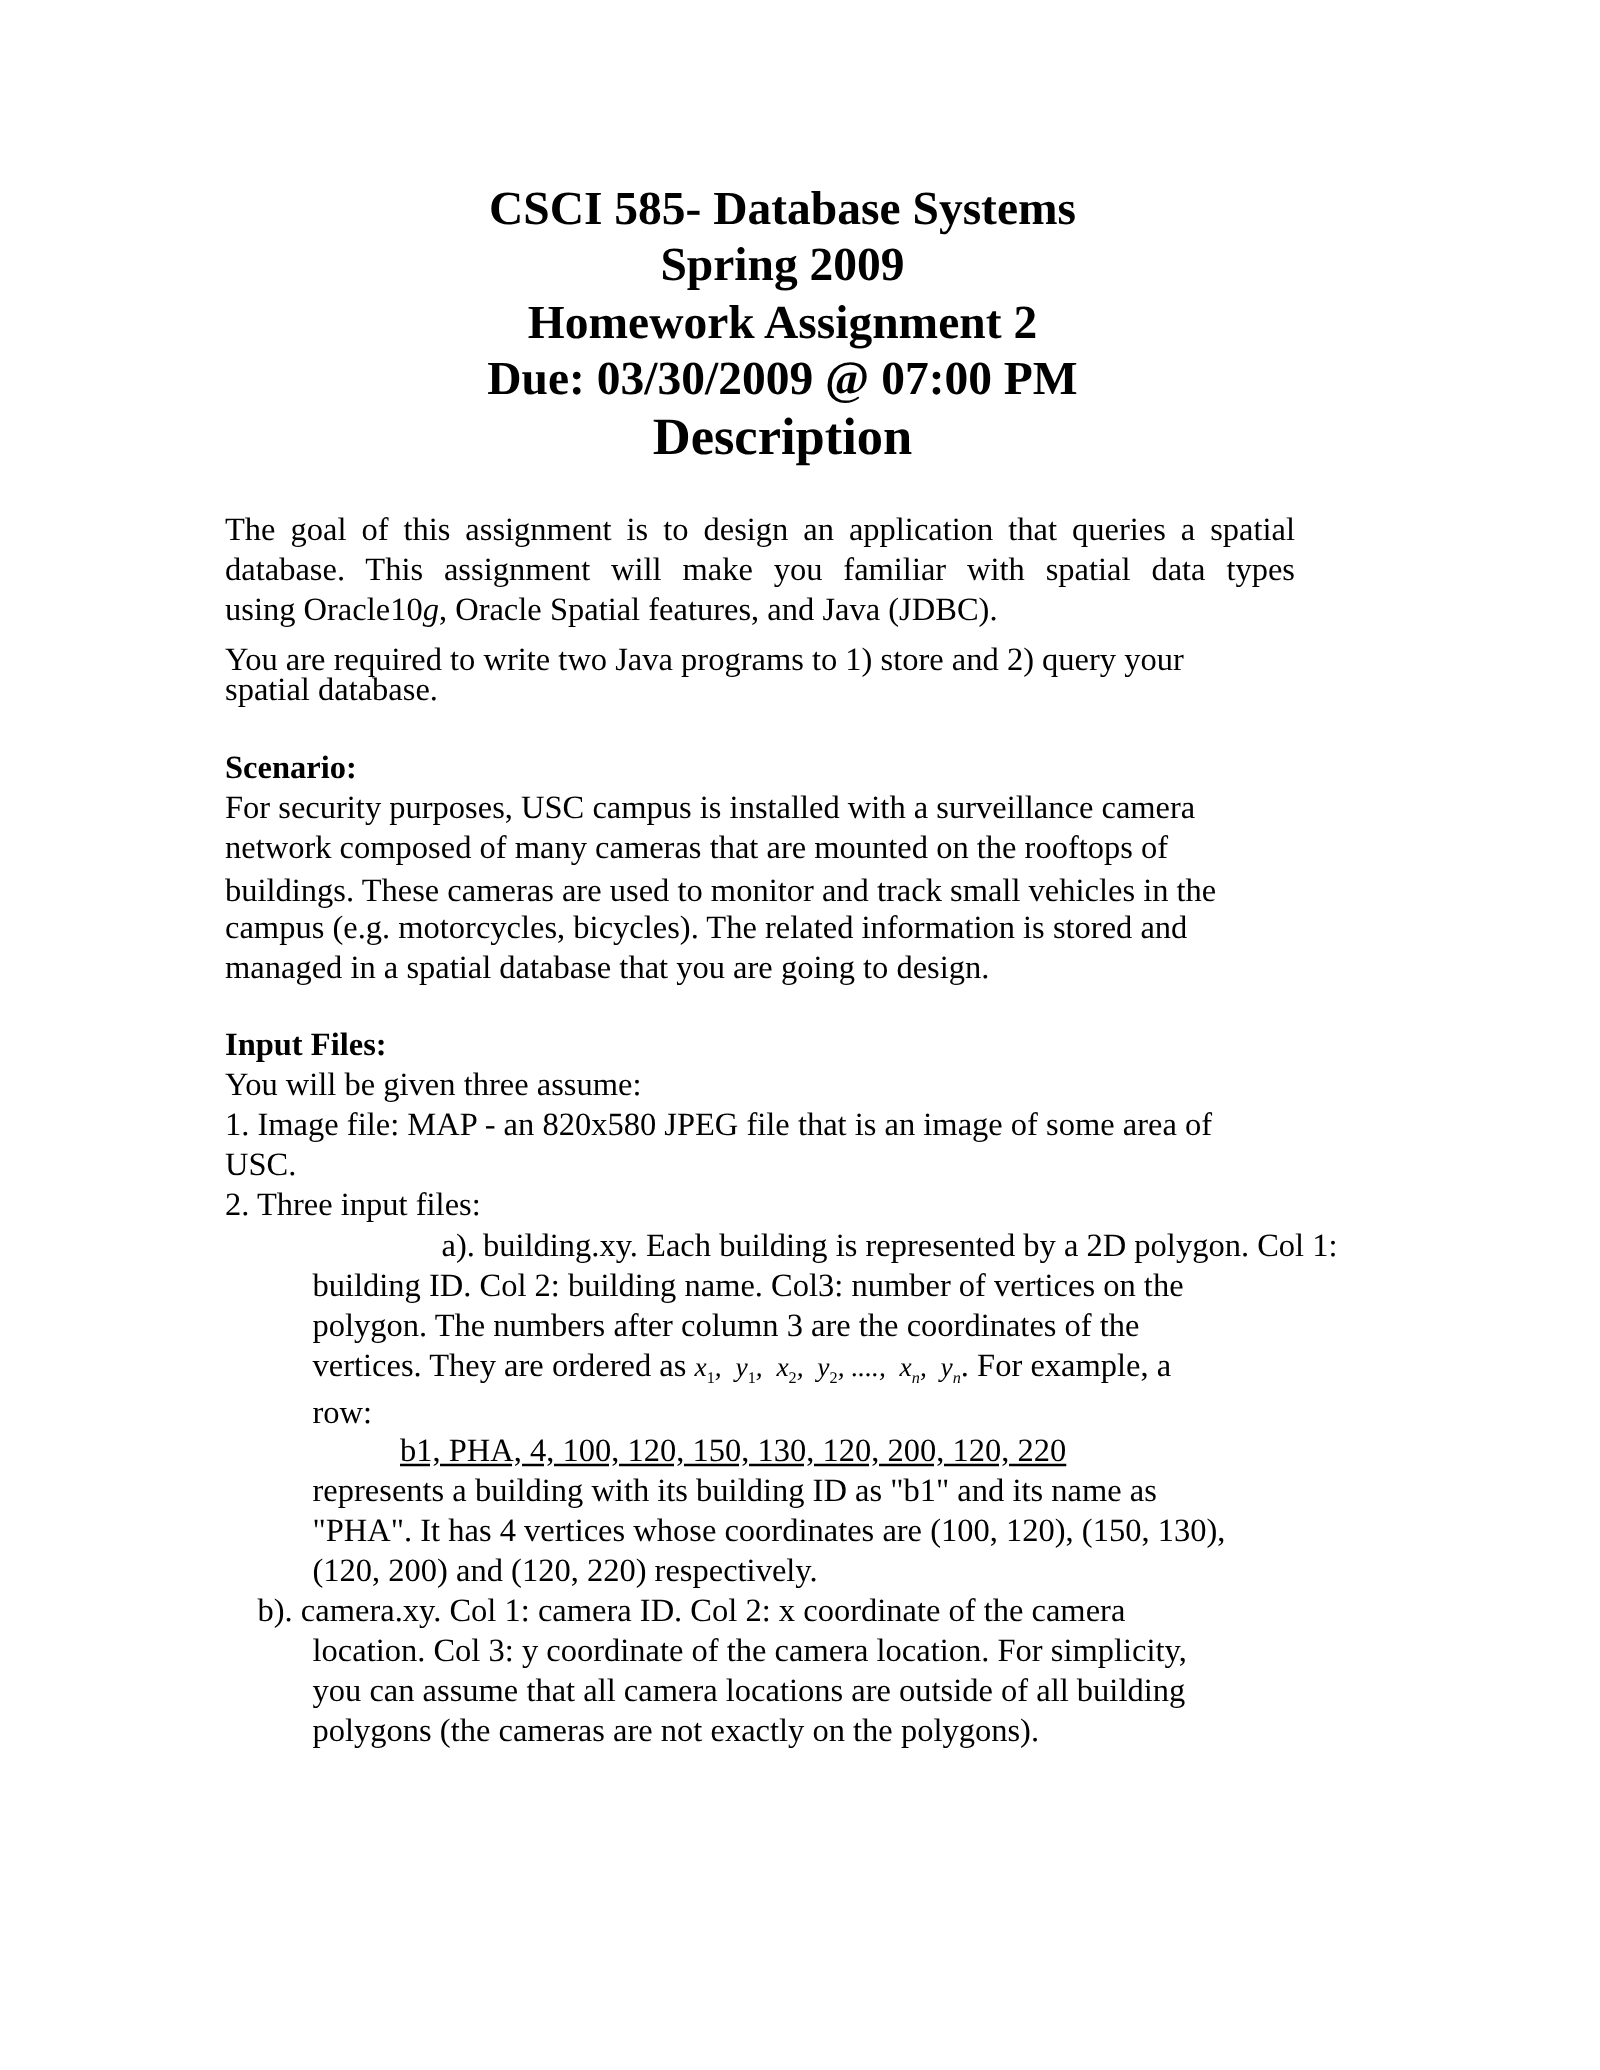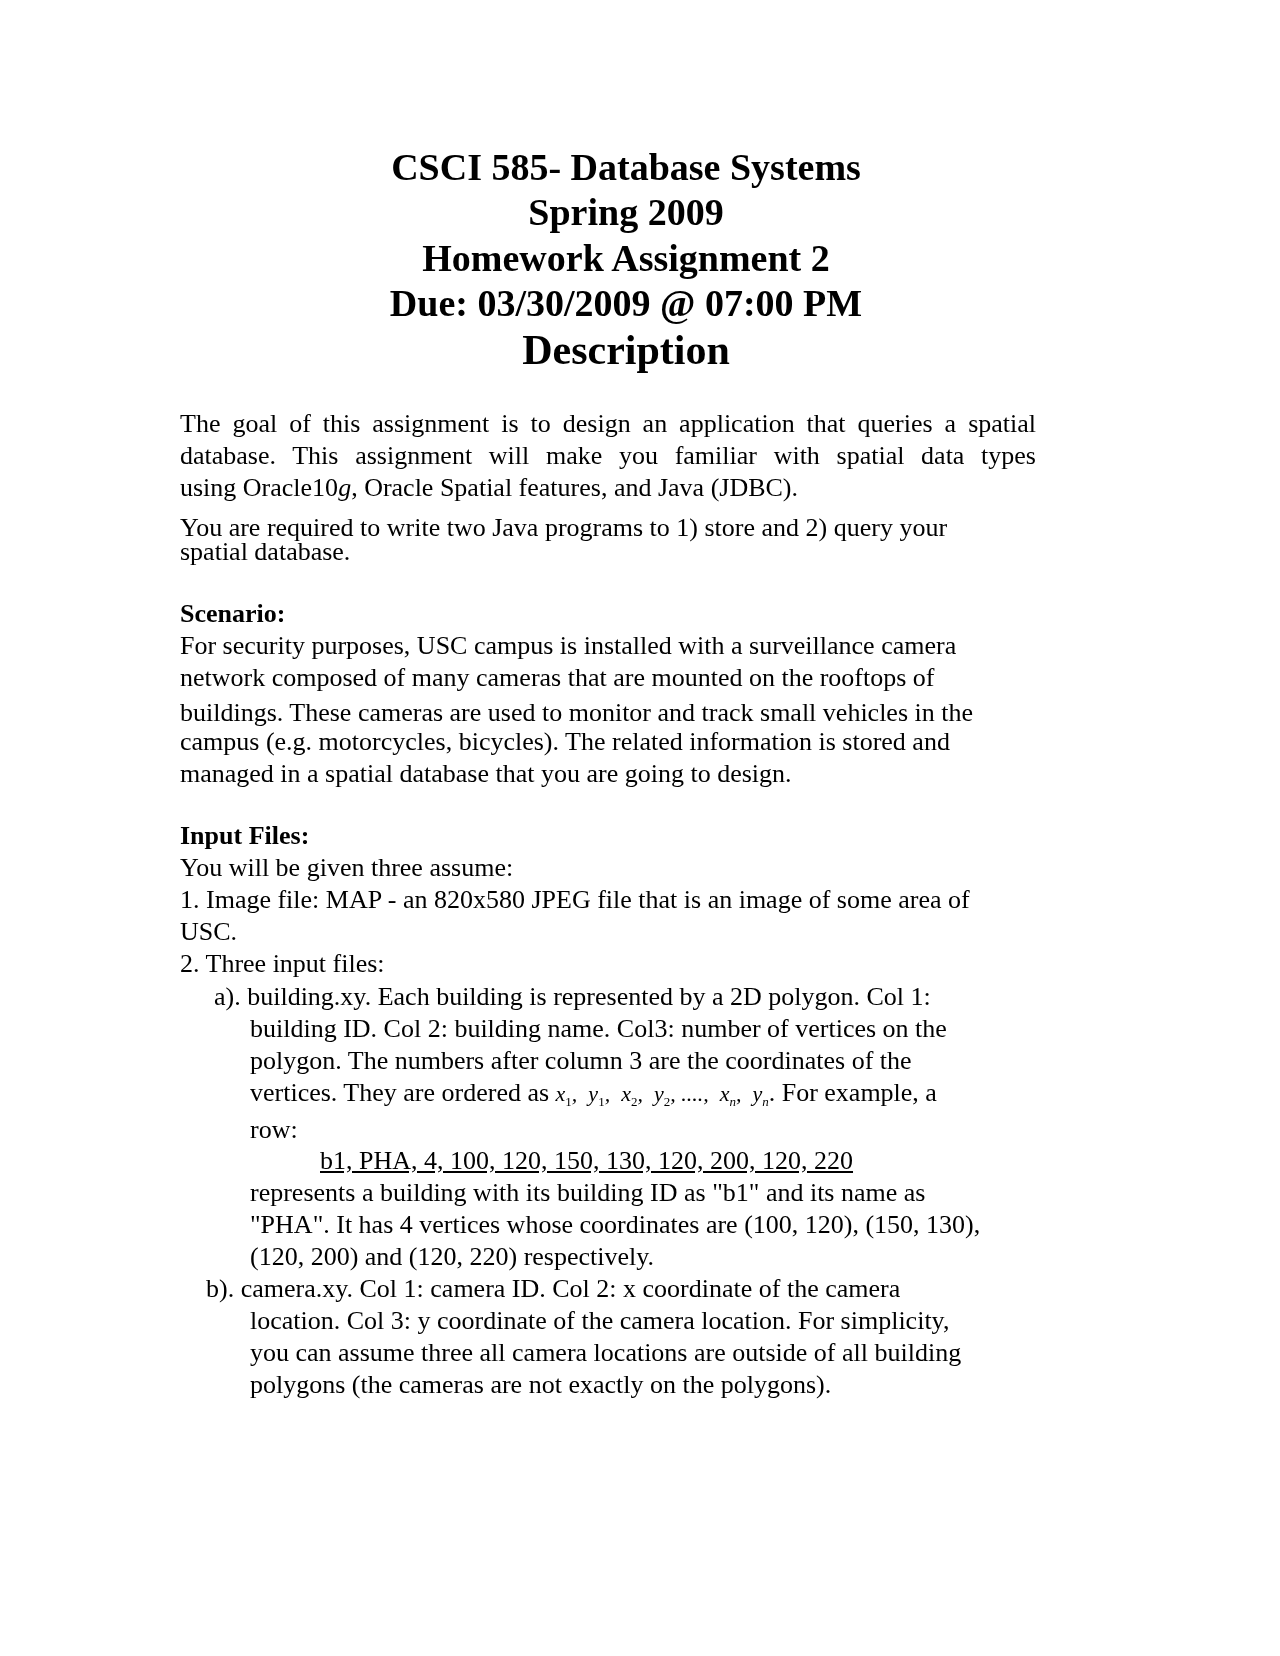--- a/index.html
+++ b/index.html
@@ -11,21 +11,21 @@
     position: absolute; left: 0; width: 1212px; text-align: center;
     font-weight: bold; font-size: 38px; line-height: 46px; margin-left: 20px;
   }
   .title.big { font-size: 42px; }
   .line {
     position: absolute; left: 180px; width: 856px;
     font-size: 26px; line-height: 32px; white-space: nowrap;
   }
   .justify { text-align: justify; text-align-last: justify; font-family: Liberation Serif, serif; }
   .b { font-weight: bold; }
-  .i1 { left: 214px; }
+  .i1 { left: 214px; text-align: right; }
   .i2 { left: 250px; }
   .i3 { left: 320px; text-decoration: underline; }
   .ib { left: 206px; }
   .math { font-style: italic; font-size: 22px; }
   .math sub { font-size: 13px; font-style: normal; }
   .math sub.it { font-style: italic; }
 </style>
 </head>
 <body>
 
@@ -64,16 +64,16 @@
     <span class="math">x<sub>1</sub>, &nbsp;y<sub>1</sub>, &nbsp;x<sub>2</sub>, &nbsp;y<sub>2</sub>, ...., &nbsp;x<sub class="it">n</sub>, &nbsp;y<sub class="it">n</sub></span><span>. For example, a</span>
   </div>
   <div class="line i2" style="top:1114px">row:</div>
   <div class="line i3" style="top:1145px">b1, PHA, 4, 100, 120, 150, 130, 120, 200, 120, 220</div>
   <div class="line i2" style="top:1177px">represents a building with its building ID as "b1" and its name as</div>
   <div class="line i2" style="top:1209px">"PHA". It has 4 vertices whose coordinates are (100, 120), (150, 130),</div>
   <div class="line i2" style="top:1241px">(120,  200) and (120, 220) respectively.</div>
 
   <div class="line ib" style="top:1273px">b). camera.xy. Col 1: camera ID. Col 2:  x coordinate of the camera</div>
   <div class="line i2" style="top:1305px">location. Col 3: y coordinate of the camera location. For simplicity,</div>
-  <div class="line i2" style="top:1337px">you can assume three all camera locations are outside of all building</div>
+  <div class="line i2" style="top:1337px">you can assume that all camera locations are outside of all building</div>
   <div class="line i2" style="top:1369px">polygons (the cameras are not exactly on the polygons).</div>
 
 </div>
 
 </body></html>

